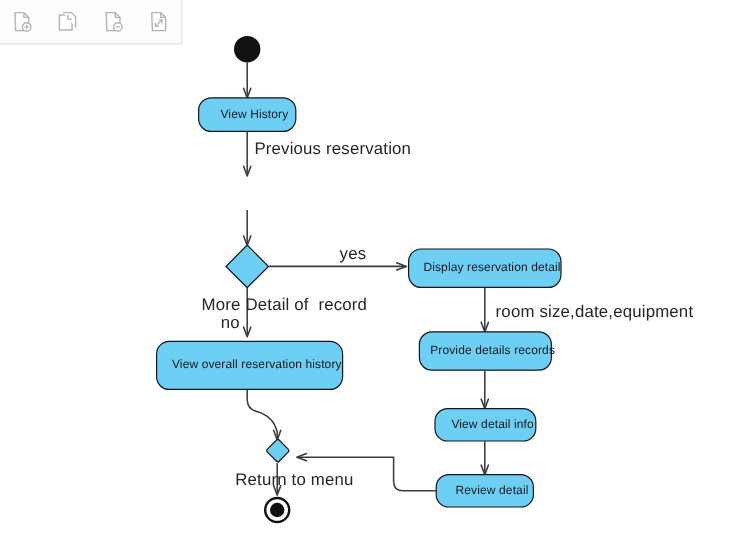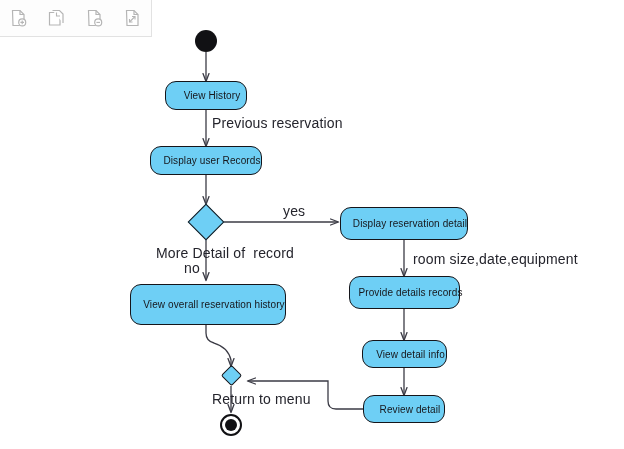--- a/index.html
+++ b/index.html
@@ -217,44 +217,43 @@
         <path d="M206,321 L206,333 Q206,341 214,343 Q228,347 231,360 L231,366" marker-end="url(#arrow)"></path>
 
         <path d="M231,386 L231,412" marker-end="url(#arrow)"></path>
       </g>
     </svg>
 
     <div class="start-node" style="left:195px; top:30px;"></div>
 
     <div class="node" style="left:165px; top:81px; width:82px; height:29px;">View History</div>
 
-    <div class="node" style="left:150px; top:146px; width:112px; height:29px;">Display user Records</div>
 
     <div class="decision-node" style="left:193px; top:209px; width:26px; height:26px;"></div>
 
     <div class="node" style="left:340px; top:207px; width:128px; height:33px;">Display reservation detail</div>
 
     <div class="node" style="left:349px; top:276px; width:111px; height:33px;">Provide details records</div>
 
     <div class="node" style="left:363px; top:395px; width:82px; height:28px;">Review detail</div>
 
     <div class="node" style="left:362px; top:340px; width:85px; height:28px;">View detail info</div>
 
     <div class="node" style="left:130px; top:284px; width:156px; height:41px;">View overall reservation history</div>
 
     <div class="decision-node" style="left:224px; top:368px; width:15px; height:15px; border-radius:2px;"></div>
 
     <div class="end-node" style="left:220px; top:414px;"></div>
 
     <div class="edge-label" style="left:212px; top:115px;">Previous reservation</div>
 
-    <div class="edge-label" style="left:136px; top:245px;padding-left:20px;">More Detail of  record</div>
+    <div class="edge-label" style="left:148px; top:245px;padding-left:20px;">More Detail of  record</div>
 
     <div class="edge-label" style="left:283px; top:203px;">yes</div>
 
     <div class="edge-label" style="left:184px; top:260px;text-align:right;">no</div>
 
     <div class="edge-label" style="left:413px; top:251px;">room size,date,equipment</div>
 
-    <div class="edge-label" style="left:196px; top:391px;margin-left:16px;">Return to menu</div>
+    <div class="edge-label" style="left:196px; top:391px;">Return to menu</div>
 
   </div>
 </div>
 
 </body></html>

